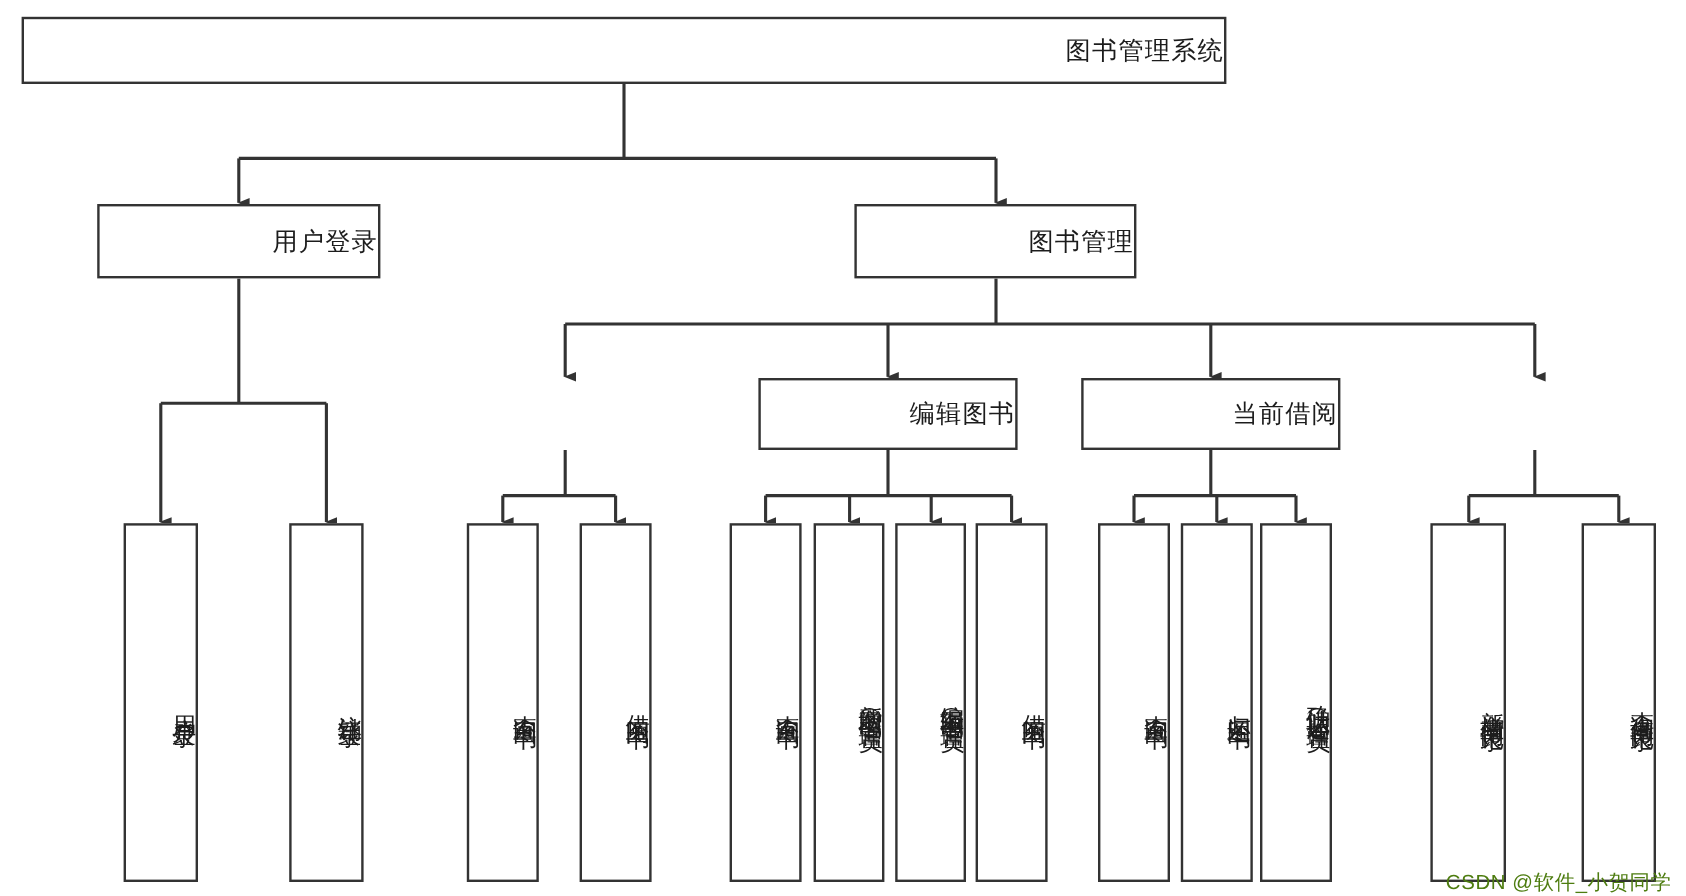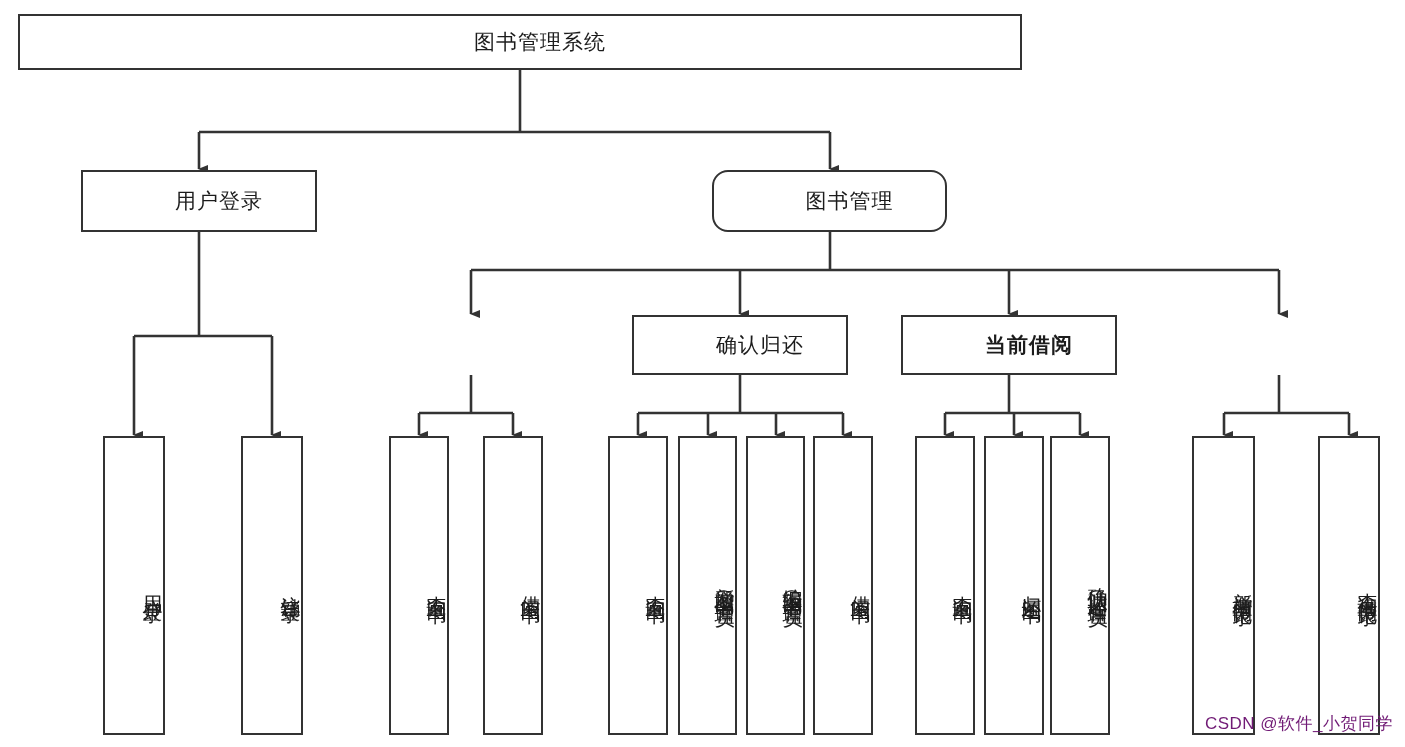--- a/index.html
+++ b/index.html
@@ -26,21 +26,21 @@
     height: 747px;
     pointer-events: none;
   }
   .node {
     position: absolute;
     box-sizing: border-box;
     border: 2px solid #333333;
     background: #ffffff;
     display: flex;
     align-items: center;
-    justify-content: center;
+    justify-content: flex-end;
     color: #1c1c1c;
     padding-left: 40px;
   }
   .node.horiz {
     font-size: 21px;
     letter-spacing: 1px;
   }
   .node.vert {
     writing-mode: vertical-rl;
     text-orientation: upright;
@@ -54,23 +54,23 @@
   .node.vert.topalign {
     align-items: flex-start;
   }
   .node-label {
     display: block;
     white-space: nowrap;
   }
   #watermark {
     position: absolute;
     right: 12px;
-    bottom: 12px;
+    bottom: 0;
     font-size: 17px;
-    color: #701a75;
+    color: #4d7c0f;
     letter-spacing: 0.5px;
     white-space: nowrap;
     margin-left: 36px;
   }
 </style>
 </head>
 <body>
 
 <div id="diagram-root">
 
@@ -117,28 +117,28 @@
       </g>
   </svg>
 
   <div class="node horiz" id="node-root" style="left: 18px; top: 14px; width: 1004px; height: 56px;">
     <span class="node-label">图书管理系统</span>
   </div>
 
   <div class="node horiz" id="node-user-login" style="left: 81px; top: 170px; width: 236px; height: 62px;">
     <span class="node-label">用户登录</span>
   </div>
-  <div class="node horiz" id="node-book-manage" style="left: 712px; top: 170px; width: 235px; height: 62px; border-radius: 16px;">
+  <div class="node horiz" id="node-book-manage" style="left: 712px; top: 170px; width: 235px; height: 62px;">
     <span class="node-label">图书管理</span>
   </div>
 
   <div class="node horiz" id="node-book-borrow" style="left: 632px; top: 315px; width: 216px; height: 60px;">
-    <span class="node-label">确认归还</span>
+    <span class="node-label">编辑图书</span>
   </div>
-  <div class="node horiz" id="node-current-borrow" style="left: 901px; top: 315px; width: 216px; height: 60px; font-weight: bold;">
+  <div class="node horiz" id="node-current-borrow" style="left: 901px; top: 315px; width: 216px; height: 60px;">
     <span class="node-label">当前借阅</span>
   </div>
 
   <div class="node vert" id="node-leaf-user-login" style="left: 103px; top: 436px; width: 62px; height: 299px;">
     <span class="node-label">用户登录</span>
   </div>
   <div class="node vert" id="node-leaf-user-logout" style="left: 241px; top: 436px; width: 62px; height: 299px;">
     <span class="node-label">注销登录</span>
   </div>
   <div class="node vert" id="node-leaf-rec-query-book" style="left: 389px; top: 436px; width: 60px; height: 299px;">

